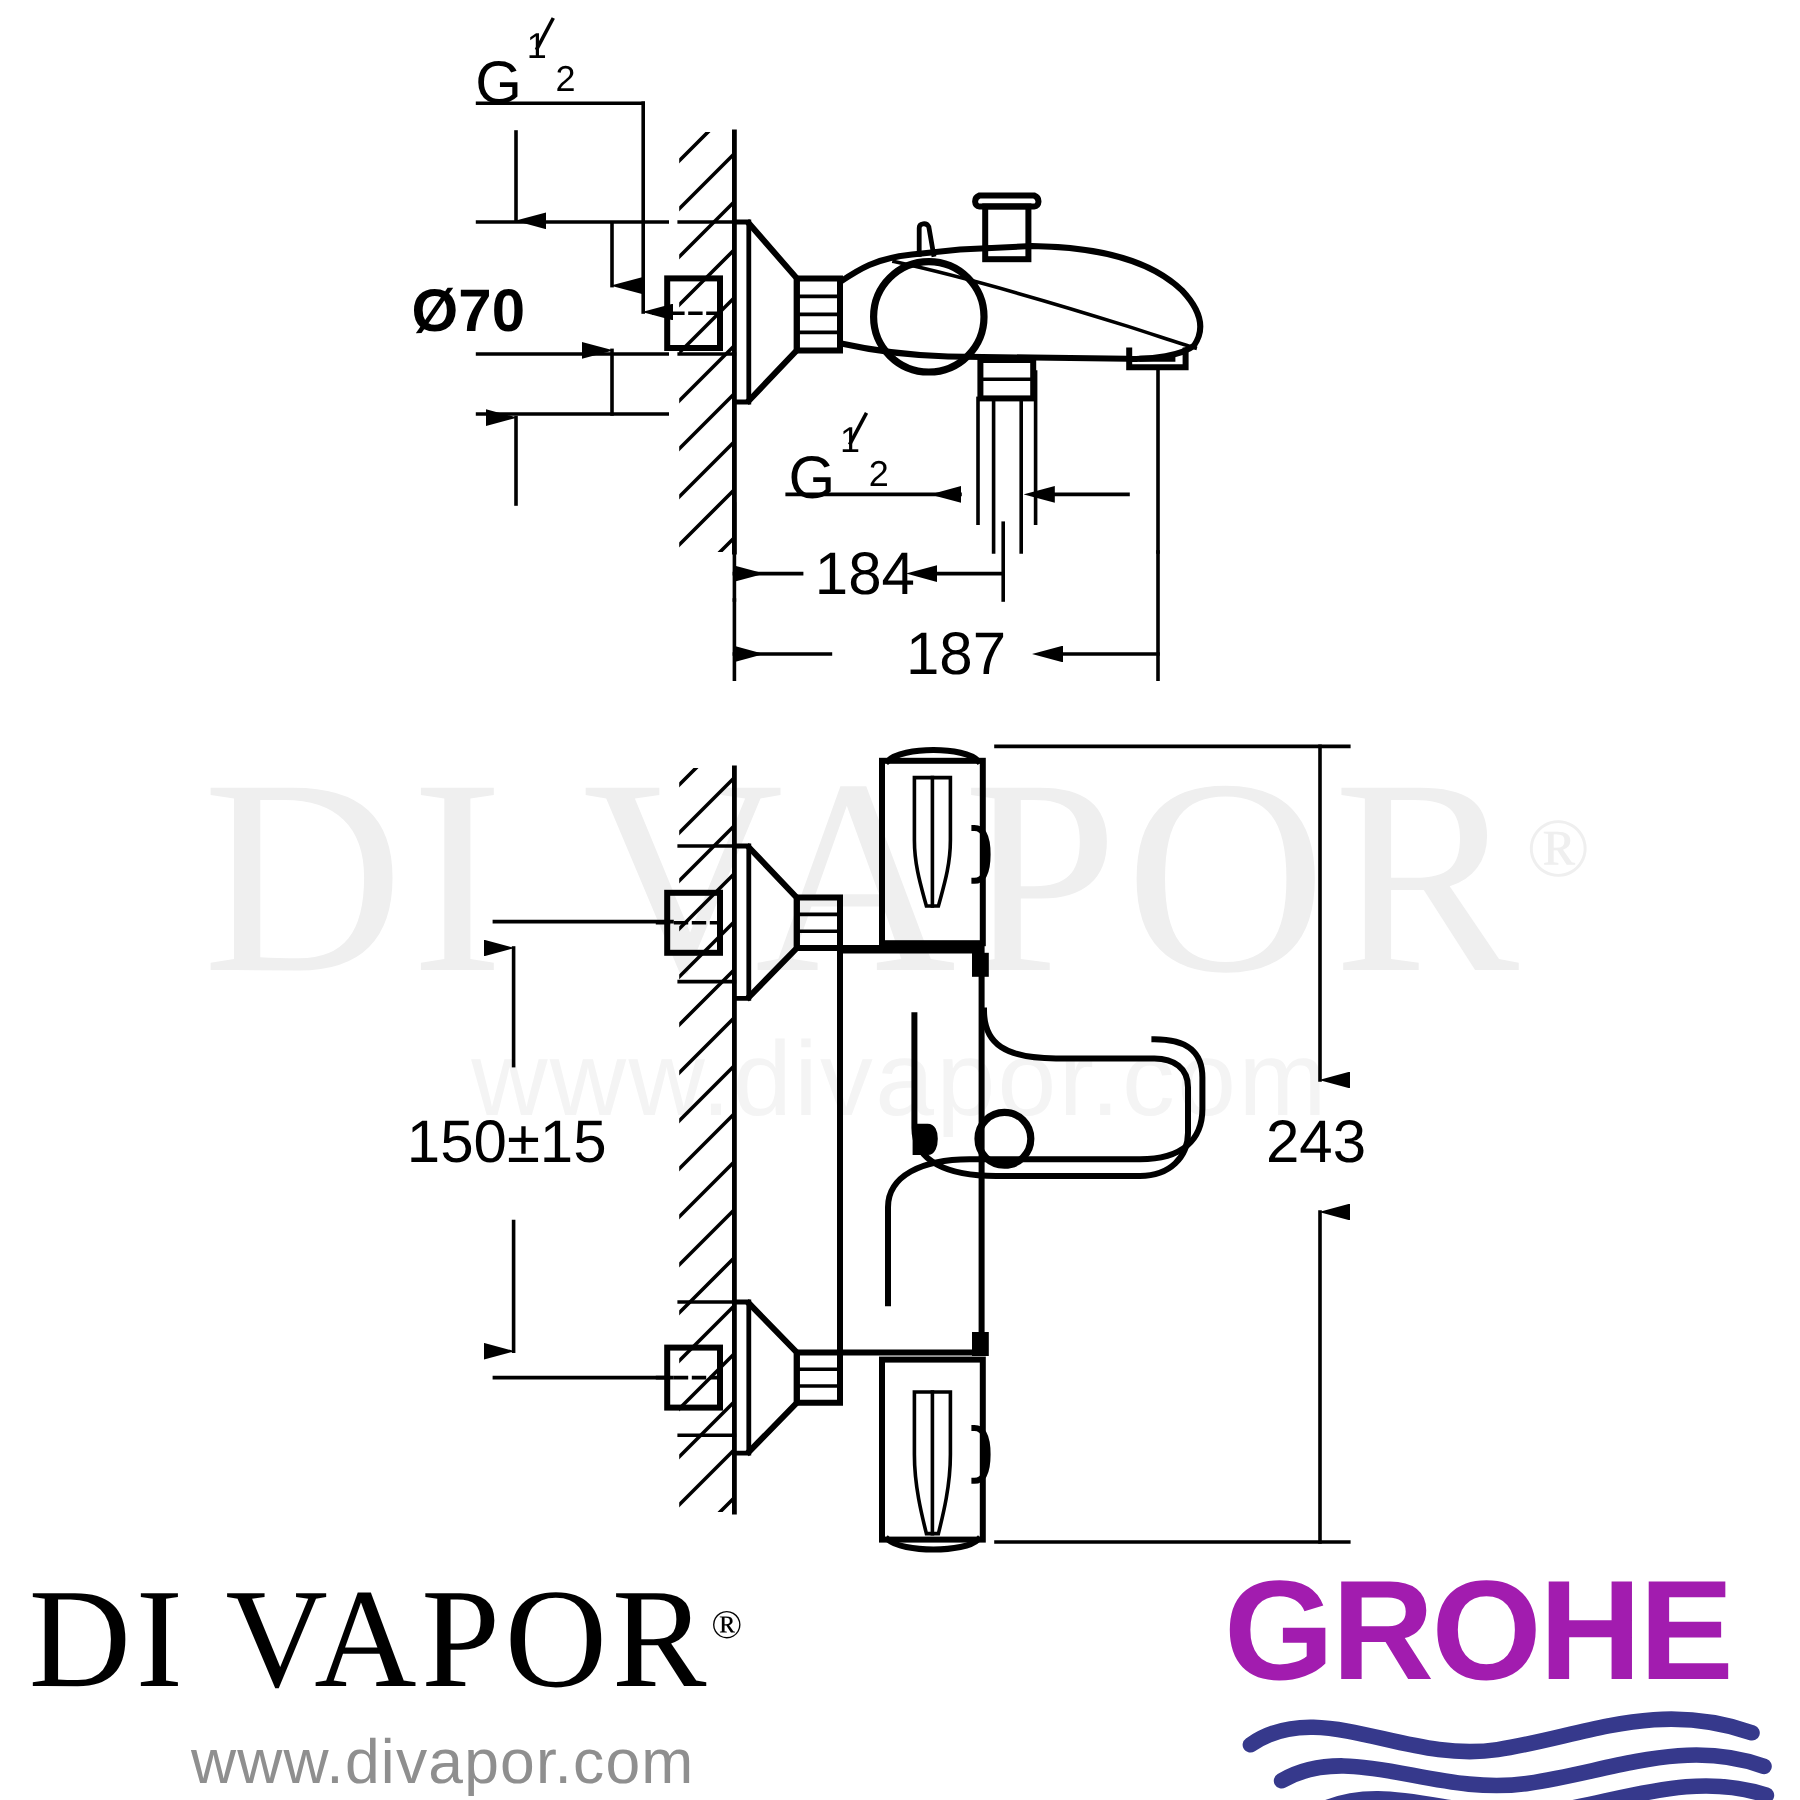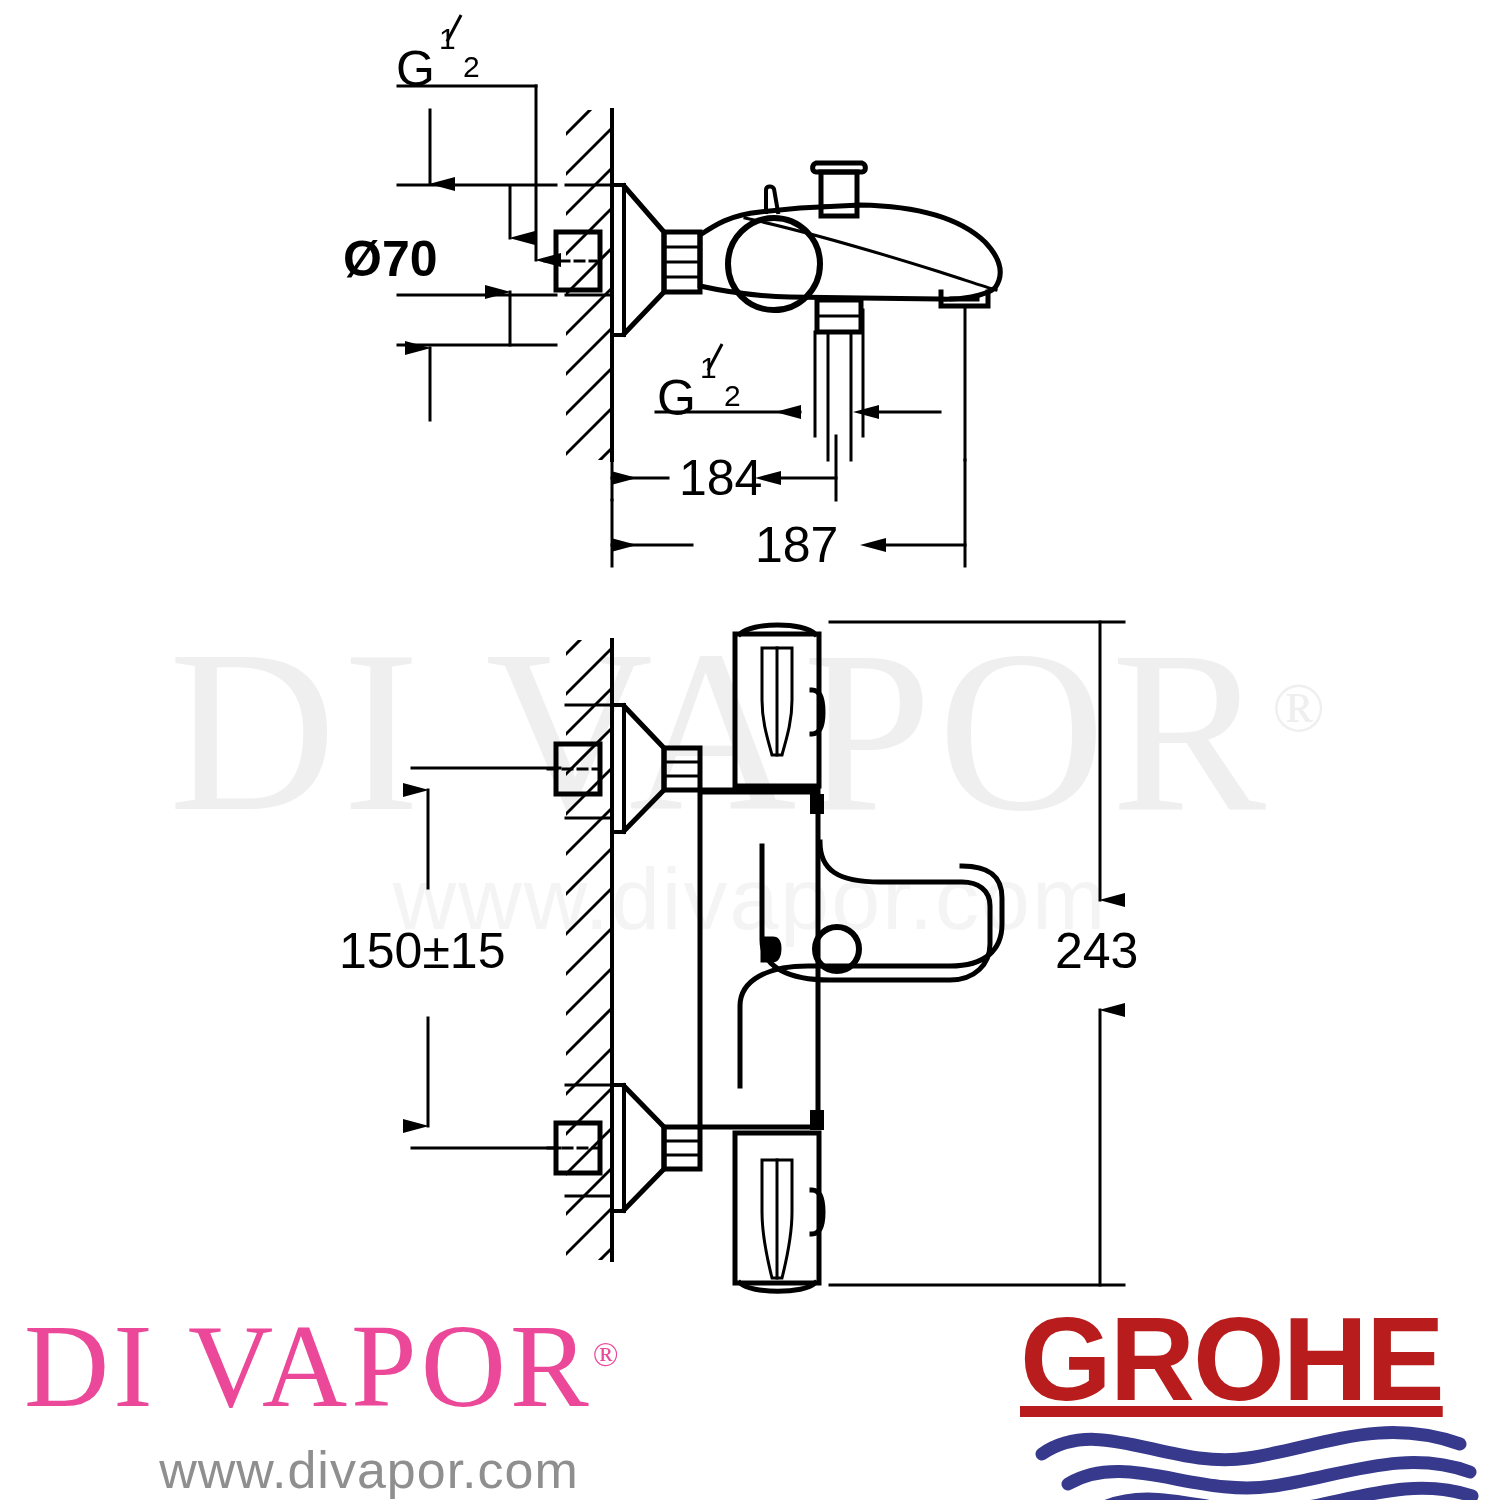--- a/index.html
+++ b/index.html
@@ -39,33 +39,33 @@
   .frac .bar{position:absolute;left:12px;top:4px;width:30px;height:0;
              border-top:3px solid #000;transform:rotate(-62deg);
              transform-origin:left center;}
   .frac .den{position:absolute;left:28px;top:8px;font-size:30px;}
 
   
   #divapor-logo{position:absolute;left:24px;top:1296px;width:760px;height:190px;}
   .dv-word{
     font-family:"Liberation Serif",serif;
     font-size:118px;line-height:118px;letter-spacing:4px;
-    color:#ec4899;white-space:nowrap;
+    color:#000000;white-space:nowrap;
   }
   .dv-word .reg{font-size:34px;vertical-align:super;letter-spacing:0;}
   .dv-url{
     margin-top:18px;text-align:center;width:690px;
     font-size:52px;line-height:52px;letter-spacing:1px;color:#8f8f8f;
   }
 
   #grohe-logo{position:absolute;left:1020px;top:1300px;width:470px;height:190px;}
   .gr-word{
     font-family:"Liberation Sans",sans-serif;font-weight:bold;
     font-size:118px;line-height:118px;letter-spacing:-2px;
-    color:#b91c1c;white-space:nowrap;text-decoration:underline;
+    color:#a21caf;white-space:nowrap;
   }
 </style>
 </head>
 <body>
 
 <div id="stage">
 
   <div class="wm-main">
     <span>DI VAPOR</span><span class="reg">®</span>
   </div>

